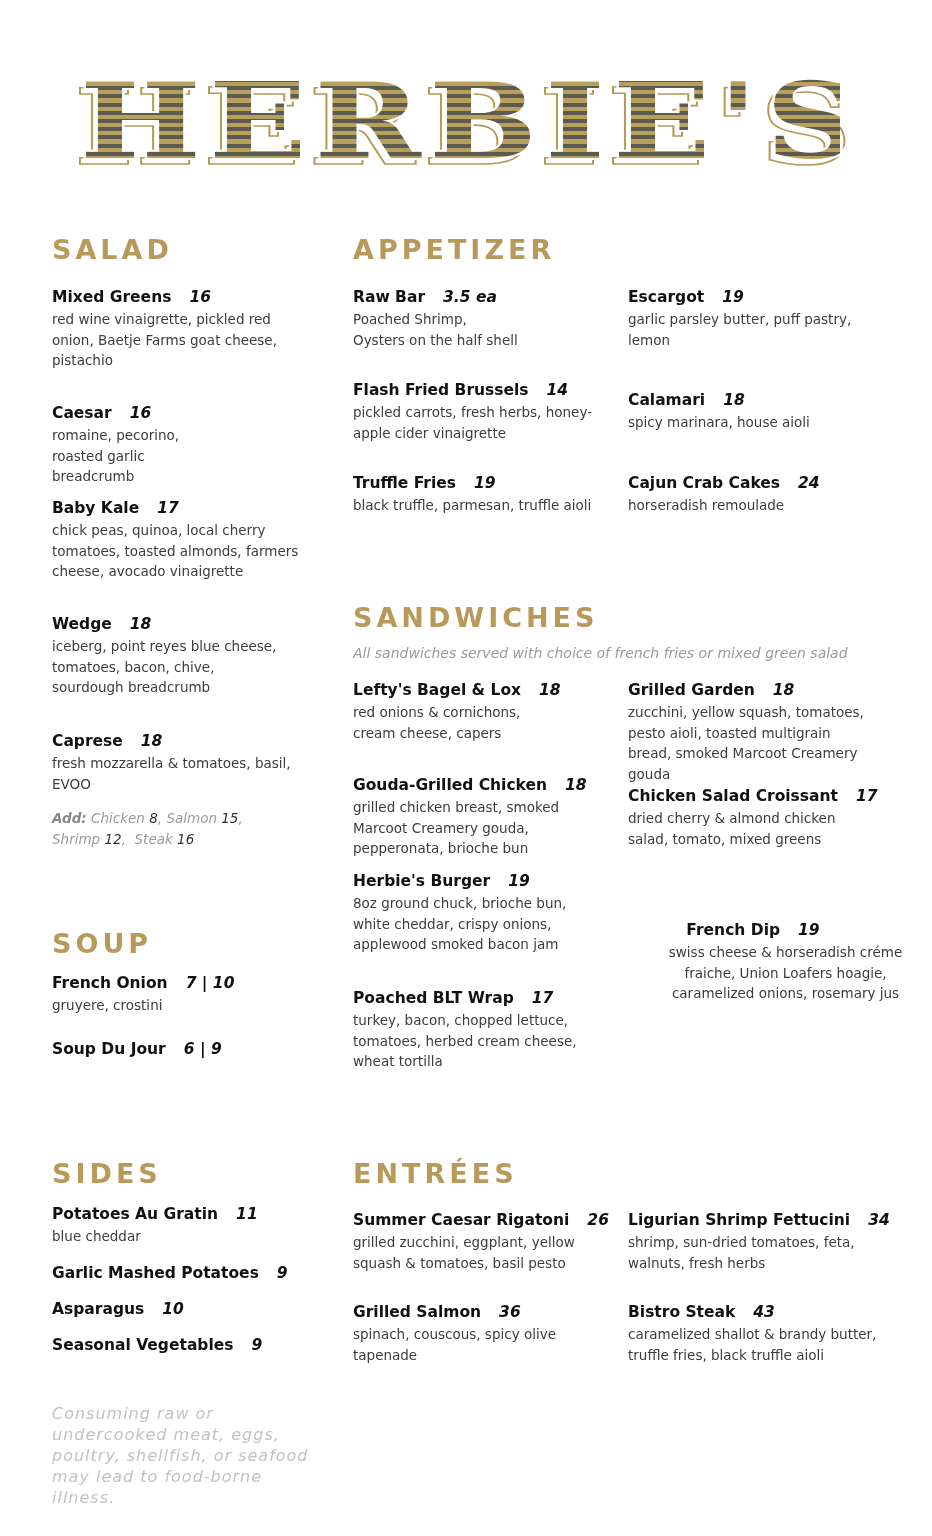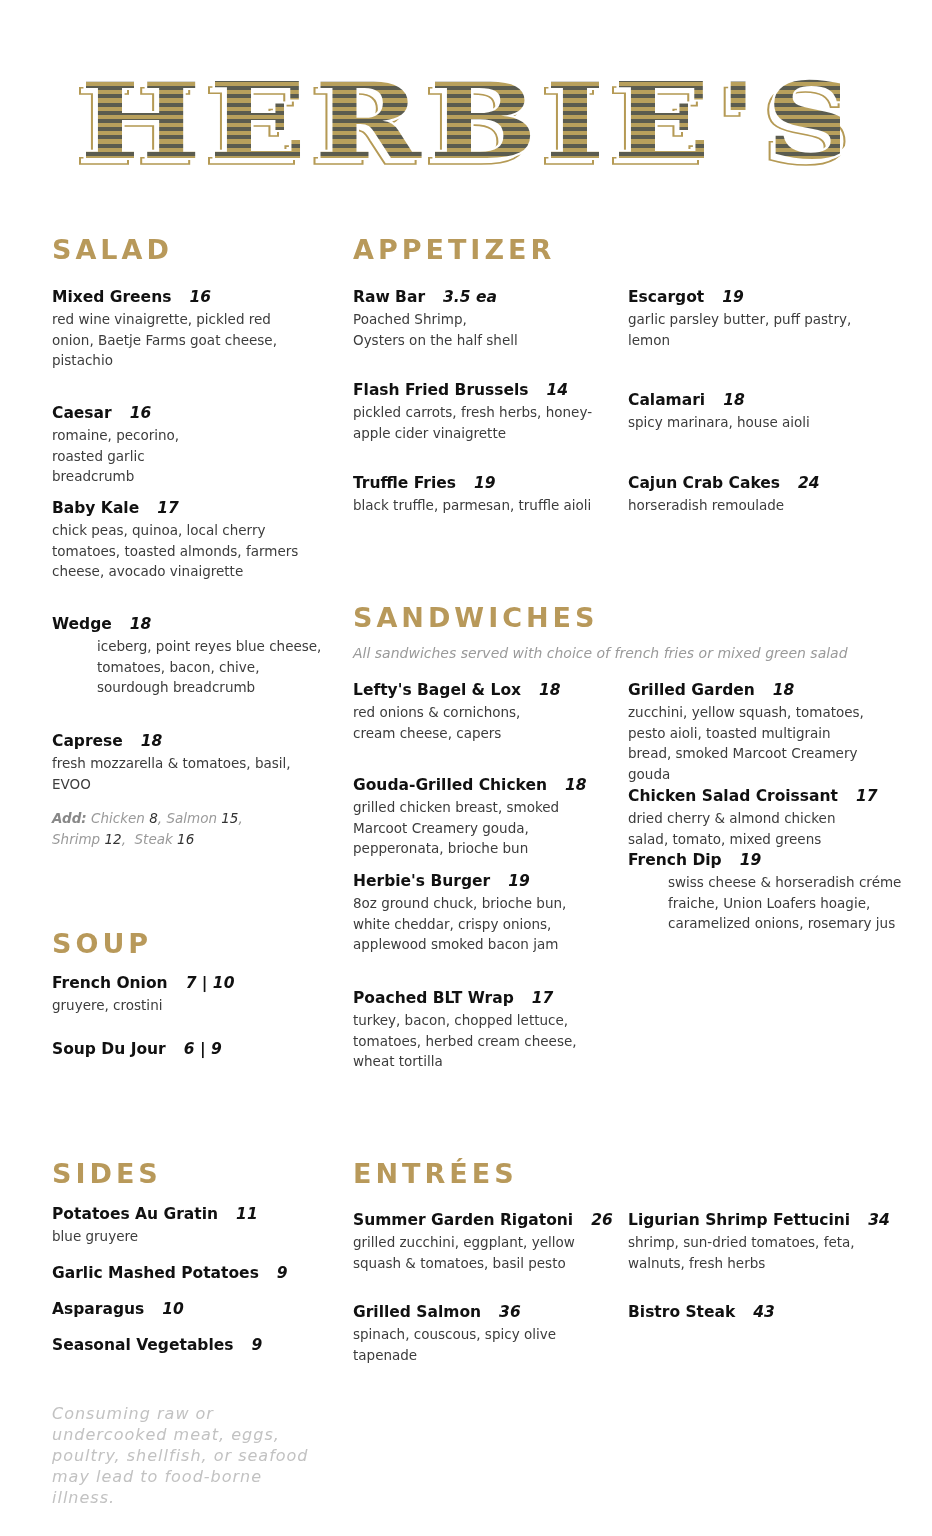--- a/index.html
+++ b/index.html
@@ -66,21 +66,21 @@
 <div class="item" style="left:52px; top:403px; width:250px;">
   <div class="item-head"><span>Caesar</span><span class="item-price">16</span></div>
   <div class="item-desc" style="width:150px;">romaine, pecorino, roasted garlic breadcrumb</div>
 </div>
 <div class="item" style="left:52px; top:498px; width:250px;">
   <div class="item-head"><span>Baby Kale</span><span class="item-price">17</span></div>
   <div class="item-desc">chick peas, quinoa, local cherry tomatoes, toasted almonds, farmers cheese, avocado vinaigrette</div>
 </div>
 <div class="item" style="left:52px; top:614px; width:250px;">
   <div class="item-head"><span>Wedge</span><span class="item-price">18</span></div>
-  <div class="item-desc" style="width:225px;margin-left:45px;">iceberg, point reyes blue cheese, tomatoes, bacon, chive, sourdough breadcrumb</div>
+  <div class="item-desc" style="width:225px;">iceberg, point reyes blue cheese, tomatoes, bacon, chive, sourdough breadcrumb</div>
 </div>
 <div class="item" style="left:52px; top:731px; width:250px;">
   <div class="item-head"><span>Caprese</span><span class="item-price">18</span></div>
   <div class="item-desc">fresh mozzarella &amp; tomatoes, basil, EVOO</div>
 </div>
 
 <div class="addons" style="left:52px; top:808px; width:250px;">
   <b>Add:</b>
   <span>Chicken</span>
   <span class="num">8</span>,
@@ -97,21 +97,21 @@
   <div class="item-head"><span>French Onion</span><span class="item-price">7 | 10</span></div>
   <div class="item-desc">gruyere, crostini</div>
 </div>
 <div class="item" style="left:52px; top:1039px; width:250px;">
   <div class="item-head"><span>Soup Du Jour</span><span class="item-price">6 | 9</span></div>
 </div>
 
 <div class="section-title" style="left:52px; top:1158px;">SIDES</div>
 <div class="item" style="left:52px; top:1204px; width:260px;">
   <div class="item-head"><span>Potatoes Au Gratin</span><span class="item-price">11</span></div>
-  <div class="item-desc">blue gruyere</div>
+  <div class="item-desc">blue cheddar</div>
 </div>
 <div class="item" style="left:52px; top:1263px; width:270px;">
   <div class="item-head"><span>Garlic Mashed Potatoes</span><span class="item-price">9</span></div>
 </div>
 <div class="item" style="left:52px; top:1299px; width:260px;">
   <div class="item-head"><span>Asparagus</span><span class="item-price">10</span></div>
 </div>
 <div class="item" style="left:52px; top:1335px; width:260px;">
   <div class="item-head"><span>Seasonal Vegetables</span><span class="item-price">9</span></div>
 </div>
@@ -167,33 +167,34 @@
   <div class="item-desc" style="width:225px;">turkey, bacon, chopped lettuce, tomatoes, herbed cream cheese, wheat tortilla</div>
 </div>
 <div class="item" style="left:628px; top:680px; width:250px;">
   <div class="item-head"><span>Grilled Garden</span><span class="item-price">18</span></div>
   <div class="item-desc" style="width:250px;">zucchini, yellow squash, tomatoes, pesto aioli, toasted multigrain bread, smoked Marcoot Creamery gouda</div>
 </div>
 <div class="item" style="left:628px; top:786px; width:250px;">
   <div class="item-head"><span>Chicken Salad Croissant</span><span class="item-price">17</span></div>
   <div class="item-desc" style="width:250px;">dried cherry &amp; almond chicken salad, tomato, mixed greens</div>
 </div>
-<div class="item" style="left:628px; top:850px; width:250px;">
+<div class="item" style="left:628px; top:920px; width:250px;text-align:center;">
   <div class="item-head"><span>French Dip</span><span class="item-price">19</span></div>
   <div class="item-desc" style="width:235px;margin-left:40px;">swiss cheese &amp; horseradish créme fraiche, Union Loafers hoagie, caramelized onions, rosemary jus</div>
 </div>
 
 <div class="section-title" style="left:353px; top:1158px;">ENTRÉES</div>
 <div class="item" style="left:353px; top:1210px; width:260px;">
-  <div class="item-head"><span>Summer Garden Rigatoni</span><span class="item-price">26</span></div>
+  <div class="item-head"><span>Summer Caesar Rigatoni</span><span class="item-price">26</span></div>
   <div class="item-desc" style="width:225px;">grilled zucchini, eggplant, yellow squash &amp; tomatoes, basil pesto</div>
 </div>
 <div class="item" style="left:353px; top:1302px; width:260px;">
   <div class="item-head"><span>Grilled Salmon</span><span class="item-price">36</span></div>
   <div class="item-desc" style="width:210px;">spinach, couscous, spicy olive tapenade</div>
 </div>
 <div class="item" style="left:628px; top:1210px; width:270px;">
   <div class="item-head"><span>Ligurian Shrimp Fettucini</span><span class="item-price">34</span></div>
   <div class="item-desc" style="width:230px;">shrimp, sun-dried tomatoes, feta, walnuts, fresh herbs</div>
 </div>
 <div class="item" style="left:628px; top:1302px; width:270px;">
   <div class="item-head"><span>Bistro Steak</span><span class="item-price">43</span></div>
+  <div class="item-desc" style="width:250px;">caramelized shallot &amp; brandy butter, truffle fries, black truffle aioli</div>
 </div>
 
 </body></html>

